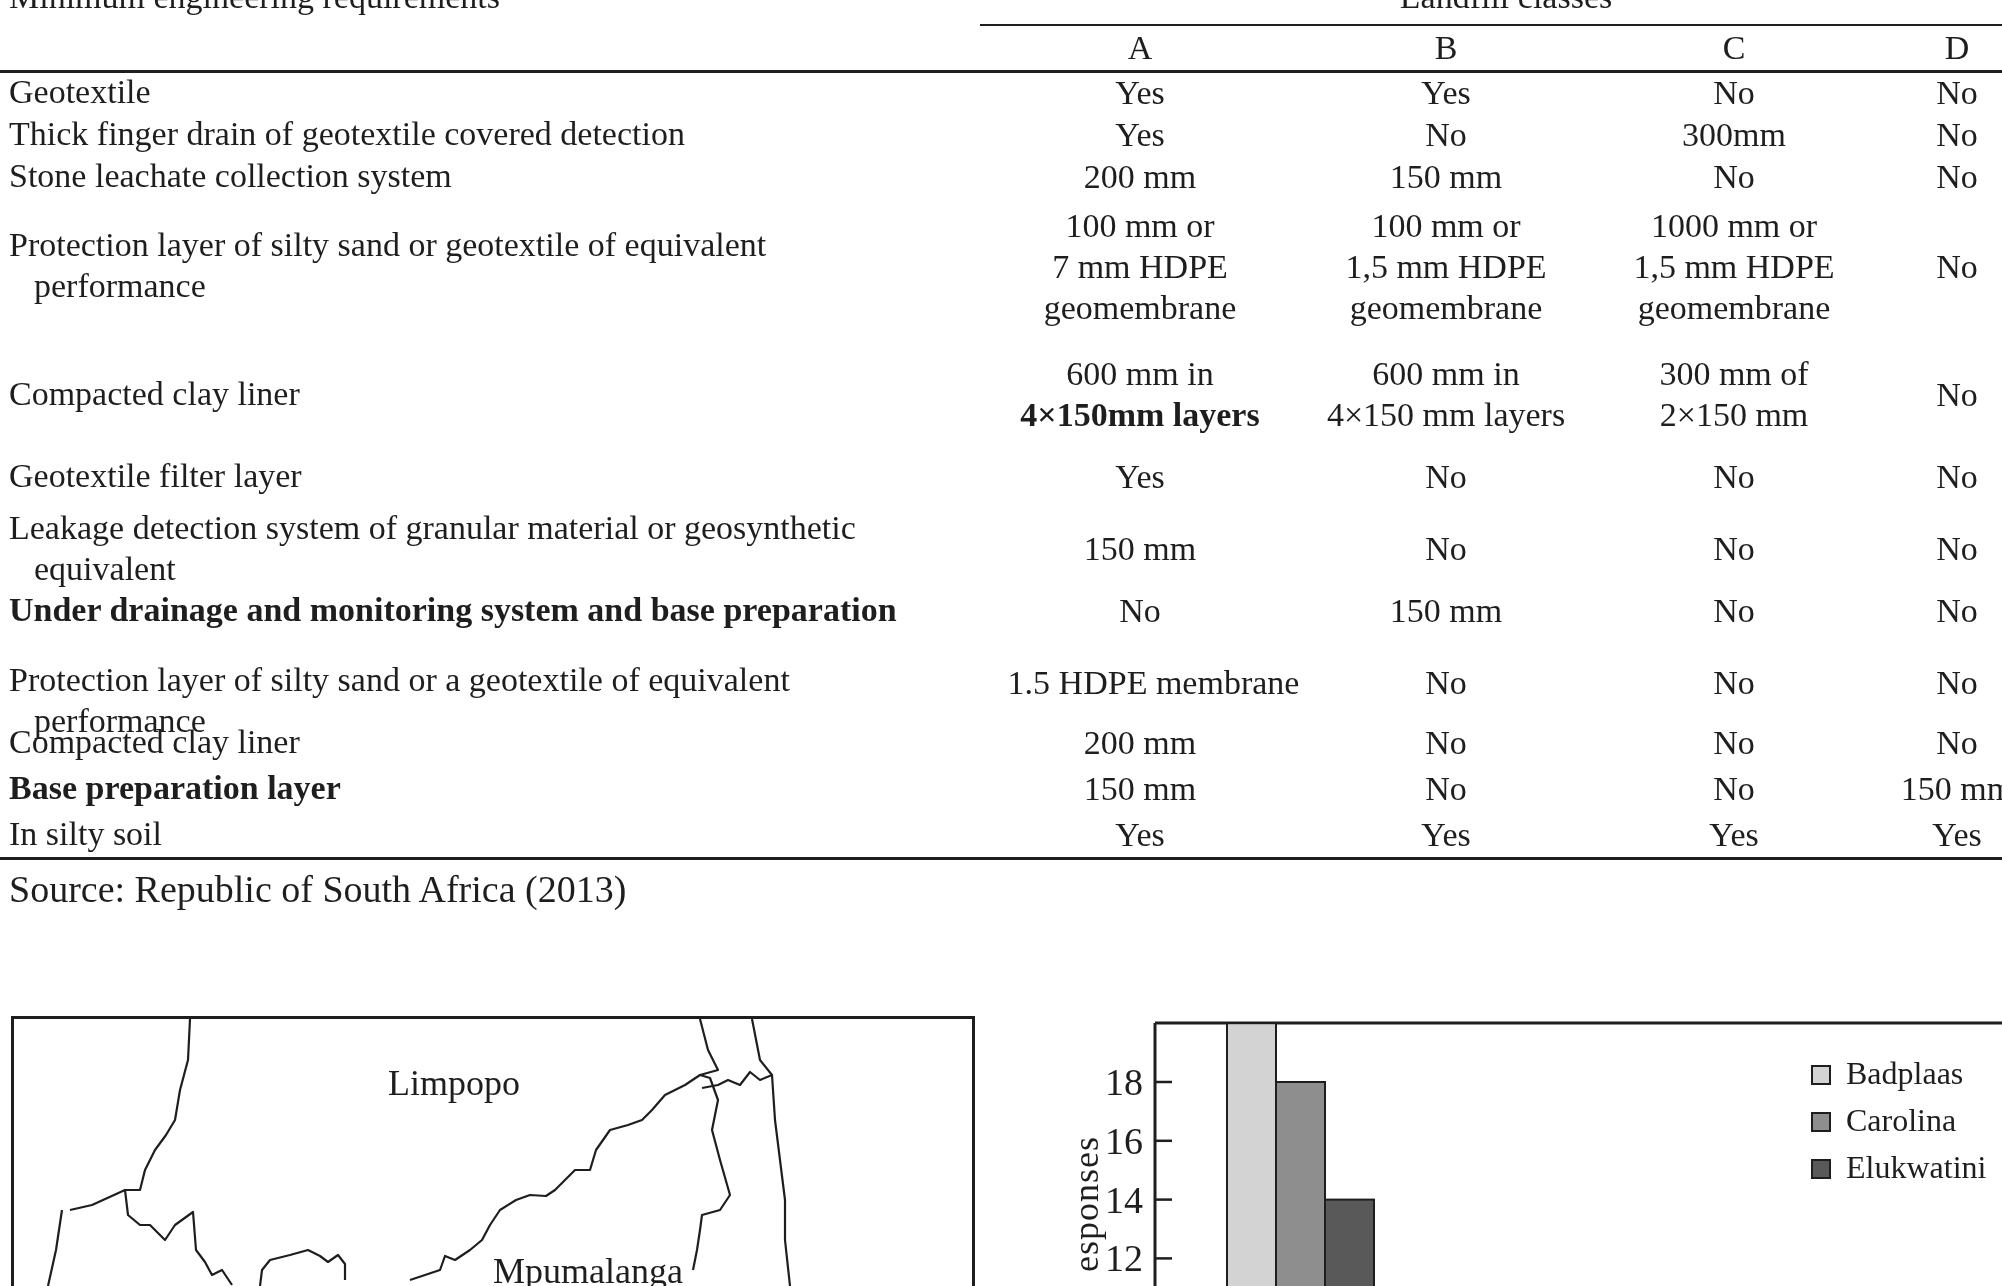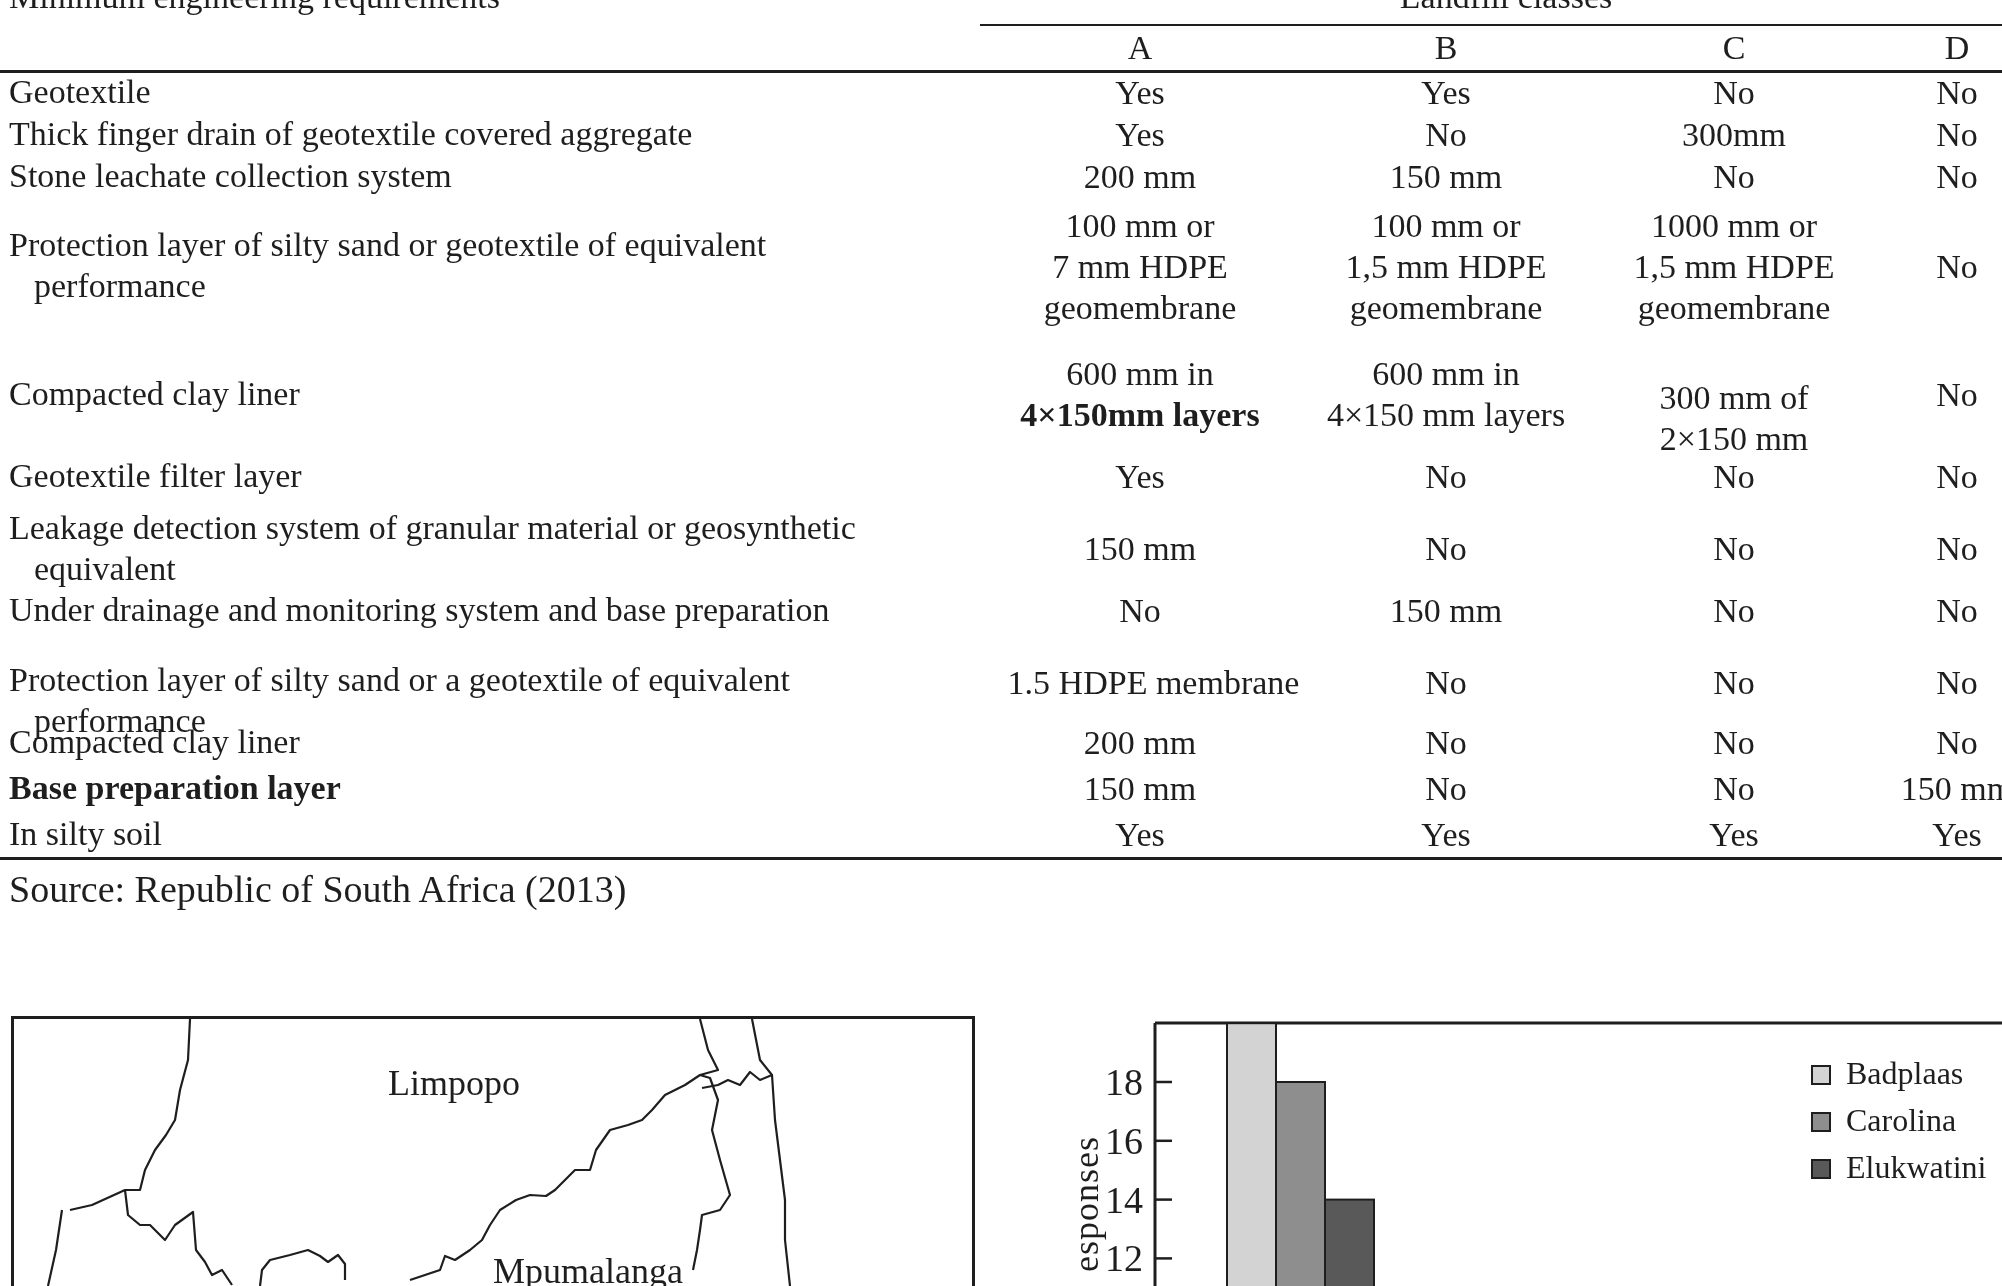--- a/index.html
+++ b/index.html
@@ -45,21 +45,21 @@
         </div>
         <div class="abs t cell" style="line-height: 41px; left: 1734px; top: 71.5px;">
           <span style="display: block;">No</span>
         </div>
         <div class="abs t cell" style="line-height: 41px; left: 1957px; top: 71.5px;">
           <span style="display: block;">No</span>
         </div>
       </div>
       <div>
         <div class="abs t lbl" style="top: 113px;">
-          <span style="display: block;">Thick finger drain of geotextile covered aggregate</span>
+          <span style="display: block;">Thick finger drain of geotextile covered detection</span>
         </div>
         <div class="abs t cell" style="line-height: 41px; left: 1140px; top: 113.5px;">
           <span style="display: block;">Yes</span>
         </div>
         <div class="abs t cell" style="line-height: 41px; left: 1446px; top: 113.5px;">
           <span style="display: block;">No</span>
         </div>
         <div class="abs t cell" style="line-height: 41px; left: 1734px; top: 113.5px;">
           <span style="display: block;">300mm</span>
         </div>
@@ -114,21 +114,21 @@
         </div>
         <div class="abs t cell" style="line-height: 41px; left: 1140px; top: 353px;">
           <span style="display: block;">600 mm in</span>
           <span style="display: block; font-weight: bold;">4×150mm layers</span>
         </div>
         <div class="abs t cell" style="line-height: 41px; left: 1446px; top: 353px;">
           <span style="display: block;">600 mm in</span>
           <span style="display: block;">4×150 mm layers</span>
         </div>
         <div class="abs t cell" style="line-height: 41px; left: 1734px; top: 353px;">
-          <span style="display: block; margin-top: 24px;">300 mm of</span>
+          <span style="display: block;">300 mm of</span>
           <span style="display: block;">2×150 mm</span>
         </div>
         <div class="abs t cell" style="line-height: 41px; left: 1957px; top: 373.5px;">
           <span style="display: block;">No</span>
         </div>
       </div>
       <div>
         <div class="abs t lbl" style="top: 455px;">
           <span style="display: block;">Geotextile filter layer</span>
         </div>
@@ -157,21 +157,21 @@
           <span style="display: block;">No</span>
         </div>
         <div class="abs t cell" style="line-height: 41px; left: 1734px; top: 527.5px;">
           <span style="display: block;">No</span>
         </div>
         <div class="abs t cell" style="line-height: 41px; left: 1957px; top: 527.5px;">
           <span style="display: block;">No</span>
         </div>
       </div>
       <div>
-        <div class="abs t lbl" style="top: 589px;">
+        <div class="abs t lbl" style="top: 589px; font-weight: bold;">
           <span style="display: block;">Under drainage and monitoring system and base preparation</span>
         </div>
         <div class="abs t cell" style="line-height: 41px; left: 1140px; top: 589.5px;">
           <span style="display: block;">No</span>
         </div>
         <div class="abs t cell" style="line-height: 41px; left: 1446px; top: 589.5px;">
           <span style="display: block;">150 mm</span>
         </div>
         <div class="abs t cell" style="line-height: 41px; left: 1734px; top: 589.5px;">
           <span style="display: block;">No</span>

